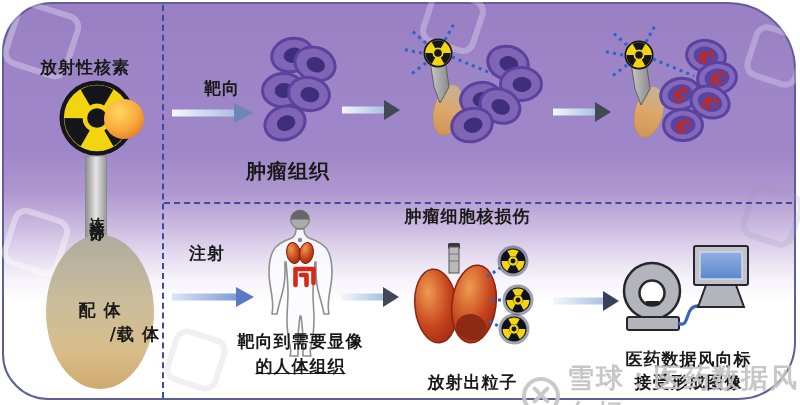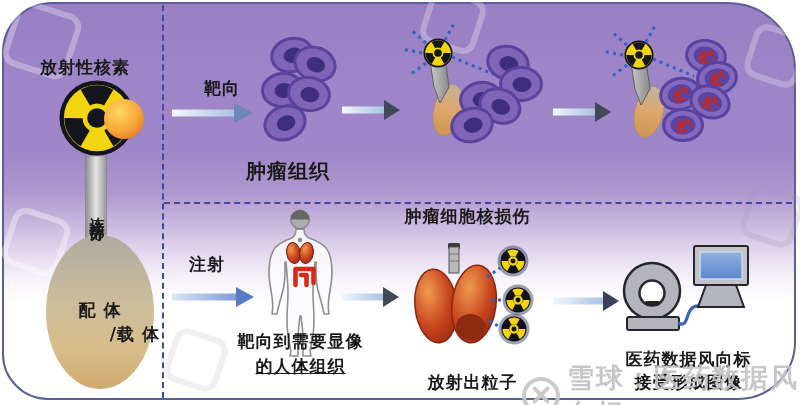--- a/index.html
+++ b/index.html
@@ -249,21 +249,21 @@
 
   <div class="lbl" style="left:20px;top:57px;width:130px;">放射性核素</div>
   <div class="lbl vert" style="left:86px;top:161px;width:20px;height:100px;">连接部分</div>
   <div class="lbl" style="left:40px;top:300px;width:120px;">配 体</div>
   <div class="lbl" style="left:40px;top:324px;width:120px;text-align:right;">/载 体</div>
 
   <div class="lbl" style="left:170px;top:78px;width:70px;text-align:right;">靶向</div>
   <div class="lbl" style="left:226px;top:159px;width:124px;font-size:20px;">肿瘤组织</div>
   <div class="lbl" style="left:385px;top:160px;width:165px;margin-top:46px;">肿瘤细胞核损伤</div>
 
-  <div class="lbl" style="left:172px;top:254px;width:70px;">注射</div>
+  <div class="lbl" style="left:172px;top:243px;width:70px;">注射</div>
   <div class="lbl" style="left:218px;top:331px;width:165px;">靶向到需要显像</div>
   <div class="lbl" style="left:218px;top:356px;width:165px;text-decoration:underline;">的人体组织</div>
   <div class="lbl" style="left:390px;top:372px;width:165px;">放射出粒子</div>
   <div class="lbl" style="left:606px;top:349px;width:165px;">医药数据风向标</div>
   <div class="lbl" style="left:606px;top:372px;width:165px;">接受形成图像</div>
 
   <div class="wm-big">
     <span class="wm-logo"></span>
     <span>雪球：医药数据风向标</span>
   </div>

